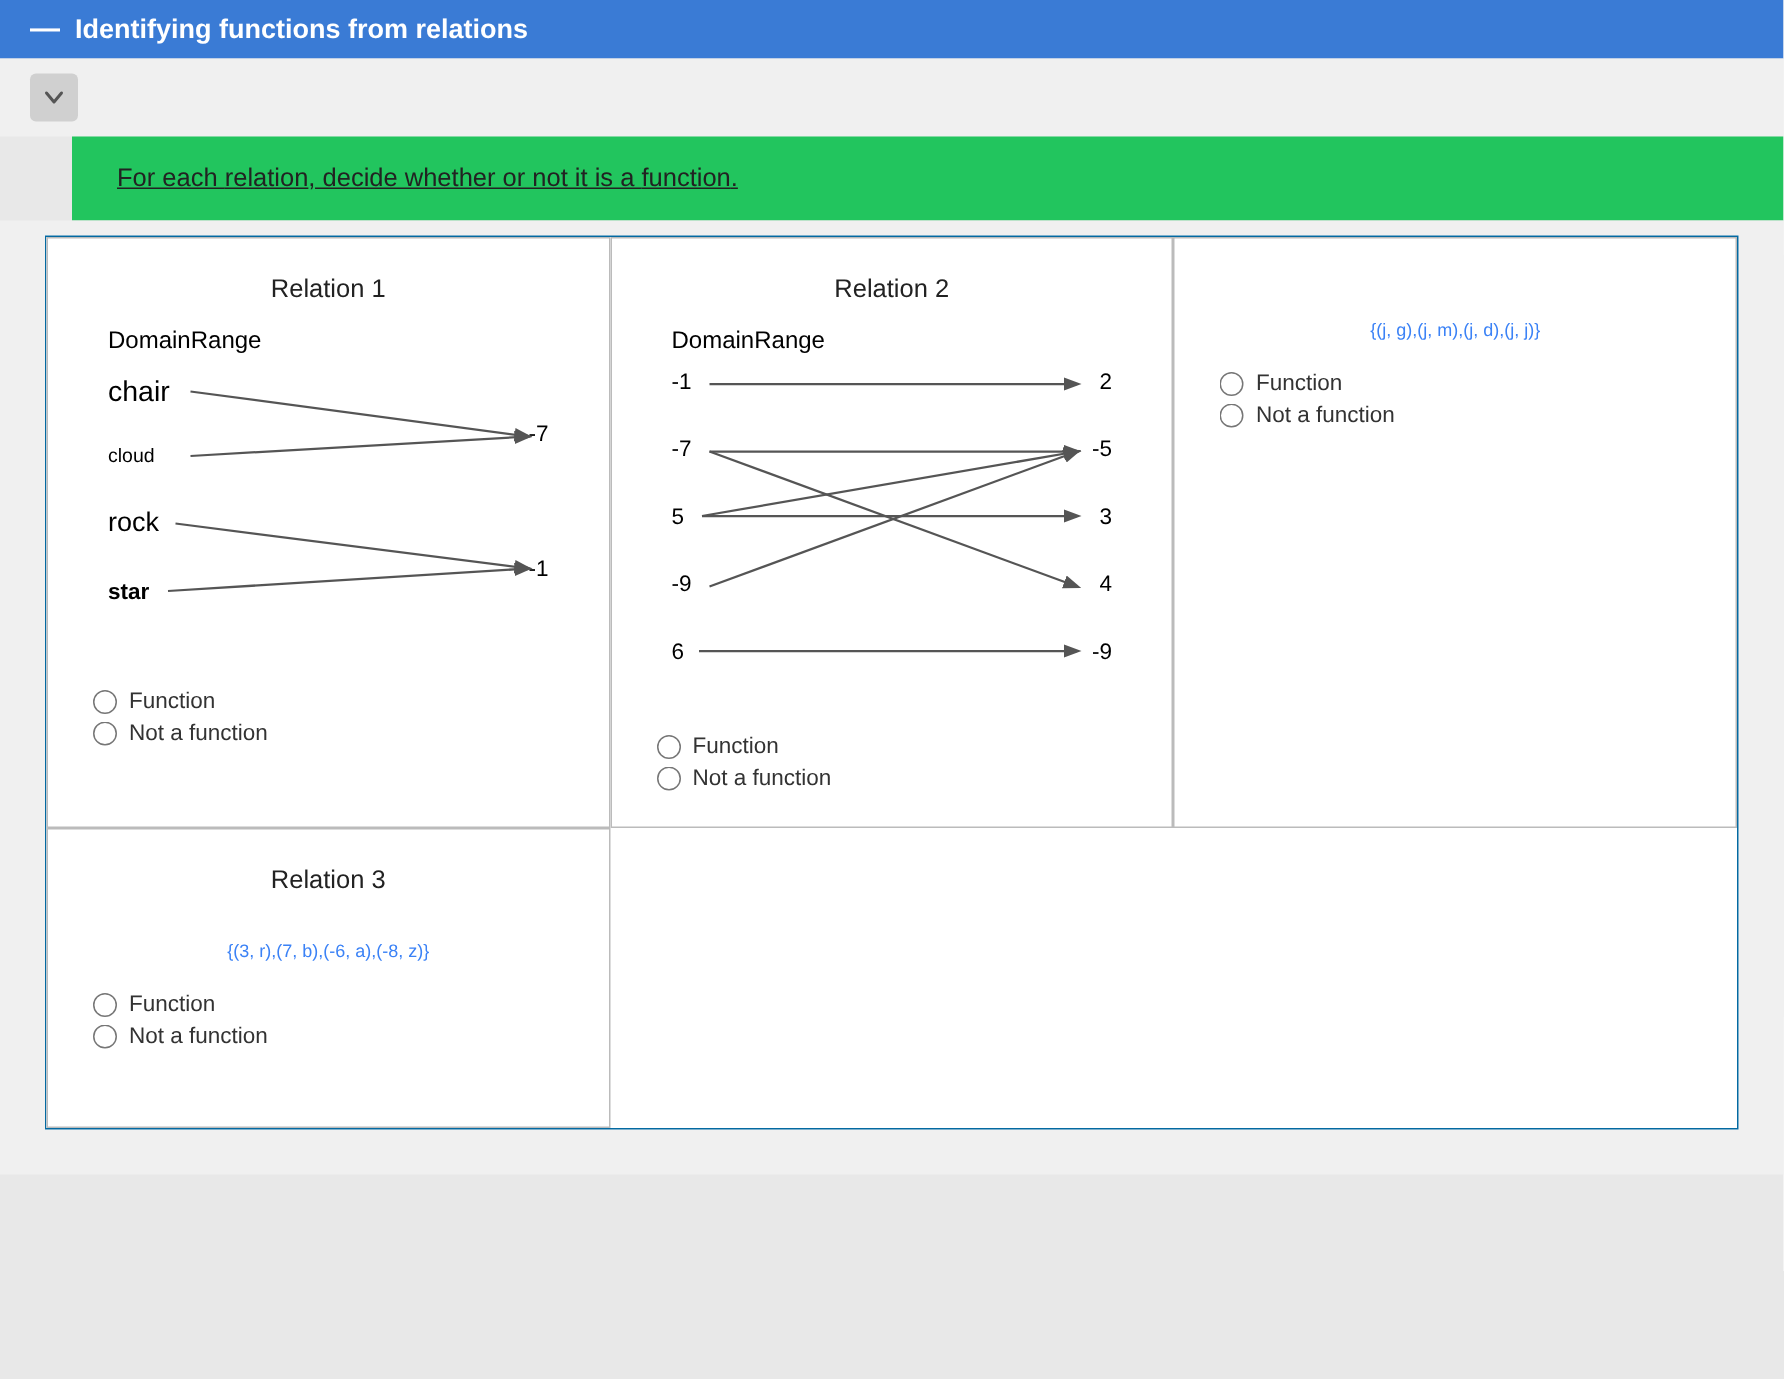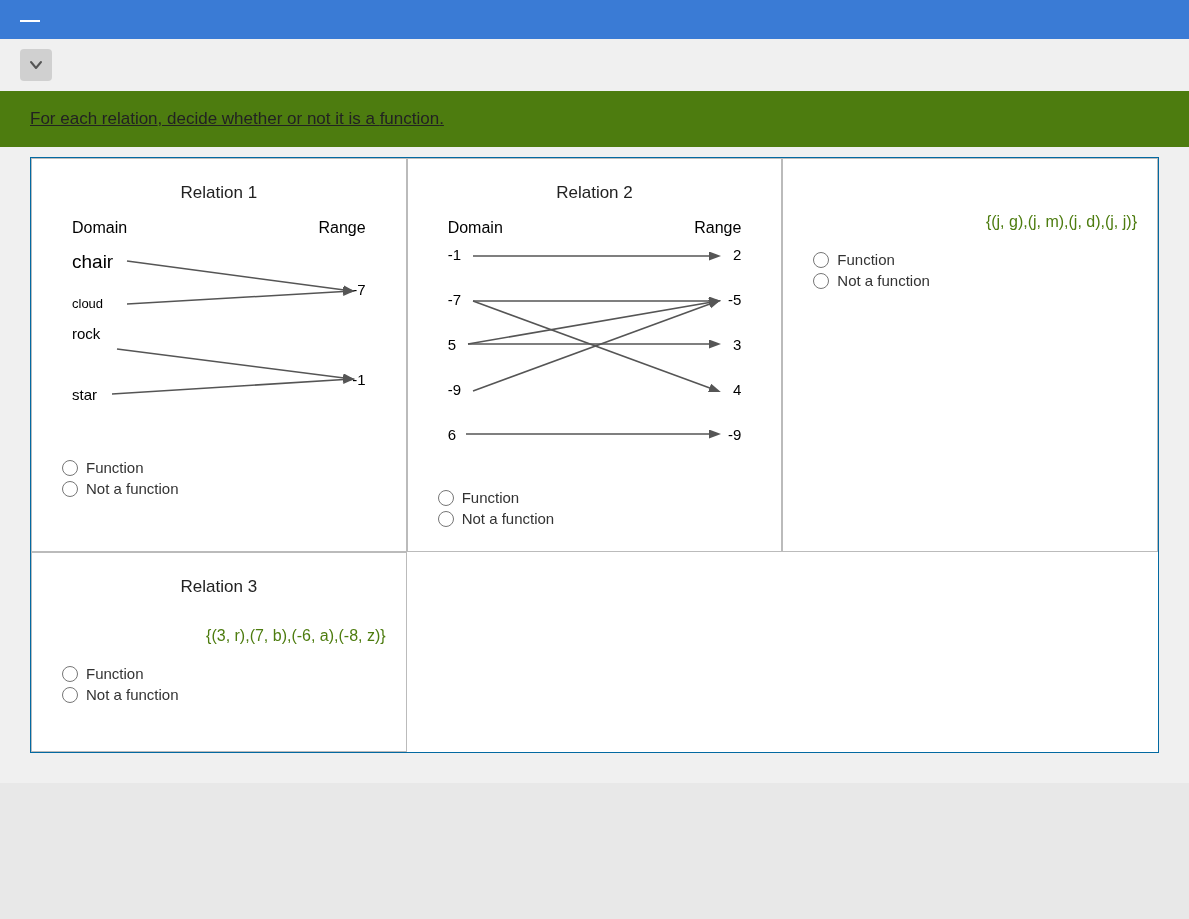--- a/index.html
+++ b/index.html
@@ -37,21 +37,22 @@
       display: flex;
       align-items: center;
       justify-content: center;
       cursor: pointer;
       font-size: 14px;
     }
     .instruction {
       padding: 18px 30px;
       font-size: 17px;
       color: #222;
-      background: #4d7c0f;
+      background: #22c55e;
+      margin-left: 48px;
     }
     .instruction span {
       text-decoration: underline;
     }
     .main-content {
       padding: 10px 30px 30px 30px;
       background: #f0f0f0;
     }
     .grid-container {
       display: grid;
@@ -68,21 +69,21 @@
       min-height: 320px;
     }
     .relation-title {
       text-align: center;
       font-size: 17px;
       color: #222;
       margin-bottom: 16px;
     }
     .mapping-labels {
       display: flex;
-      justify-content: space-between;
+      justify-content: flex-start;
       padding: 0 20px;
       margin-bottom: 4px;
     }
     .radio-options {
       margin-top: 18px;
       padding: 0 10px;
     }
     .radio-option {
       display: flex;
       align-items: center;
@@ -90,34 +91,35 @@
       margin-bottom: 4px;
       font-size: 15px;
       color: #333;
     }
     .radio-option input[type="radio"] {
       width: 16px;
       height: 16px;
       accent-color: #666;
     }
     .relation3-content {
-      text-align: right;
-      font-size: 16px;
-      color: #4d7c0f;
+      text-align: center;
+      font-size: 12px;
+      color: #3b82f6;
       margin: 30px 0 20px 0;
     }
     .cell-bottom {
       min-height: 200px;
     }
   </style>
 </head>
 <body>
 
 <div class="header">
   <span class="minus-icon">—</span>
+  <span>Identifying functions from relations</span>
 </div>
 
 <div class="top-bar">
   <div class="chevron-down">
     <svg width="14" height="14" viewBox="0 0 14 14">
       <polyline points="2,4 7,10 12,4" stroke="#555" stroke-width="2" fill="none" stroke-linecap="round" stroke-linejoin="round"></polyline>
     </svg>
   </div>
 </div>
 
@@ -132,22 +134,22 @@
       <div class="relation-title">Relation 1</div>
       <div class="mapping-labels">
         <span>Domain</span>
         <span>Range</span>
       </div>
 
       <div style="position:relative; height:200px; padding: 0 20px;">
 
         <div style="position:absolute; left:20px; top:10px; font-size:19px;">chair</div>
         <div style="position:absolute; left:20px; top:55px; font-size:13px;">cloud</div>
-        <div style="position:absolute; left:20px; top:84px; font-size:15px;">rock</div>
-        <div style="position:absolute; left:20px; top:145px; font-size:15px;">star</div>
+        <div style="position:absolute; left:20px; top:97px; font-size:18px;">rock</div>
+        <div style="position:absolute; left:20px; top:145px; font-size:15px;font-weight:bold;">star</div>
 
         <div style="position:absolute; right:20px; top:40px; font-size:15px;">-7</div>
         <div style="position:absolute; right:20px; top:130px; font-size:15px;">-1</div>
 
         <svg style="position:absolute;top:0;left:0;width:100%;height:100%;">
 
           <defs>
             <marker id="arrow1" markerWidth="8" markerHeight="8" refX="6" refY="3" orient="auto">
               <path d="M0,0 L0,6 L8,3 z" fill="#555"></path>
             </marker>

